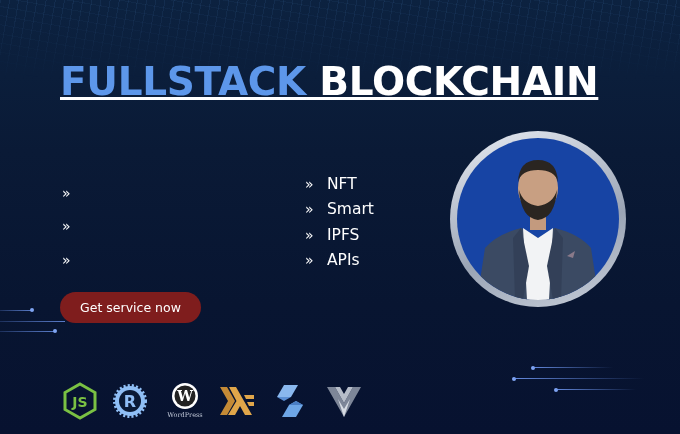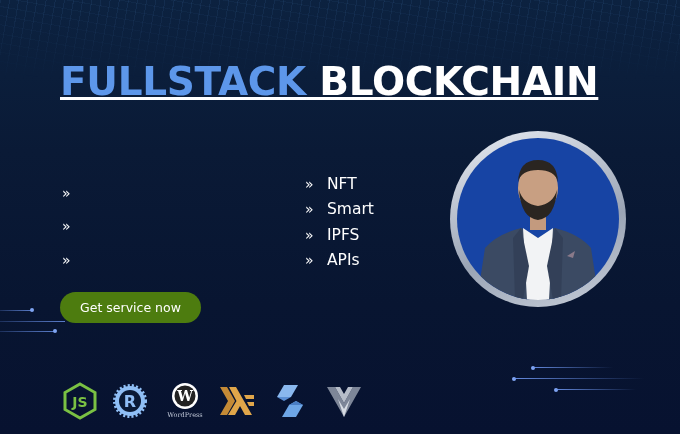--- a/index.html
+++ b/index.html
@@ -24,21 +24,21 @@
   .title .accent { color:#5d97ea; }
   .list { position:absolute; list-style:none; margin:0; padding:0; color:#fff; }
   .list li { display:flex; align-items:center; font-family:"DejaVu Sans", sans-serif; font-weight:500; }
   .list .chev { width:22px; font-size:14px; color:#fff; }
   .list-left { left:62px; top:176px; }
   .list-left li { height:33.5px; font-size:15.5px; }
   .list-right { left:305px; top:171px; }
   .list-right li { height:25.5px; font-size:15.5px; }
   .cta {
     position:absolute; left:60px; top:292px; width:141px; height:31px;
-    border-radius:16px; background:#4d7c0f; border:none; color:#fff;
+    border-radius:16px; background:#7f1d1d; border:none; color:#fff;
     font-family:"DejaVu Sans", sans-serif; font-size:12.5px; cursor:pointer;
   }
   .line { position:absolute; height:1px; background:linear-gradient(90deg, rgba(90,130,220,0.25), rgba(110,150,240,0.8)); }
   .line.r { background:linear-gradient(90deg, rgba(110,150,240,0.9), rgba(90,130,220,0)); }
   .dot { position:absolute; width:4px; height:4px; border-radius:50%; background:#7fa4f2; }
   .avatar-ring {
     position:absolute; left:450px; top:131px; width:176px; height:176px; border-radius:50%;
     background:linear-gradient(160deg, #e8ecf3, #9aa4b5 60%, #c8cfda);
   }
   .avatar {

